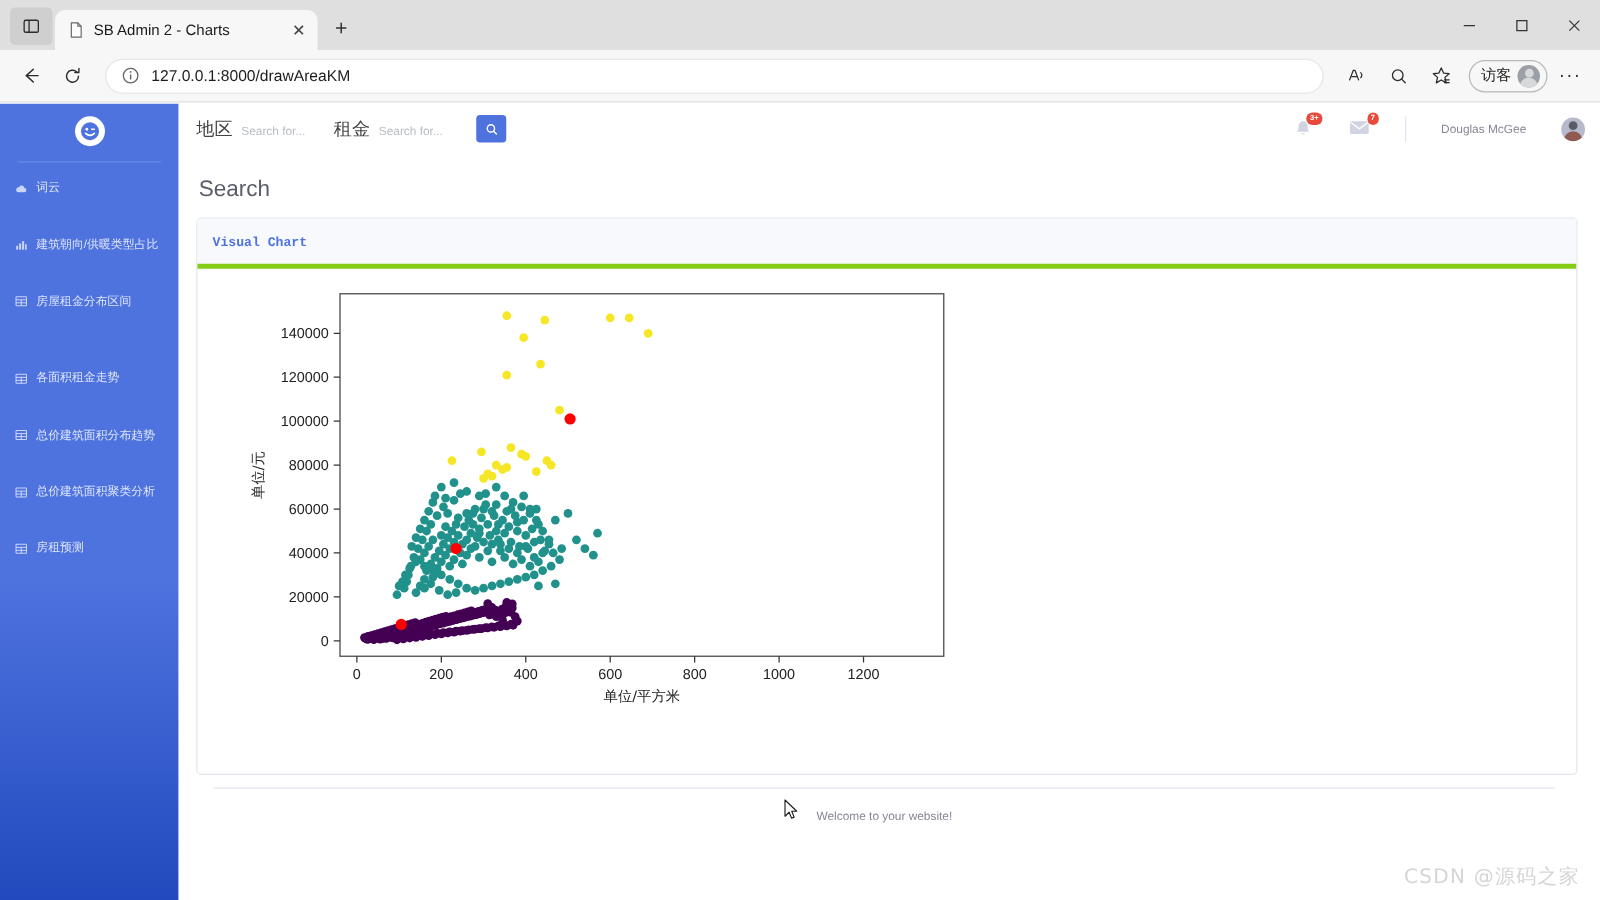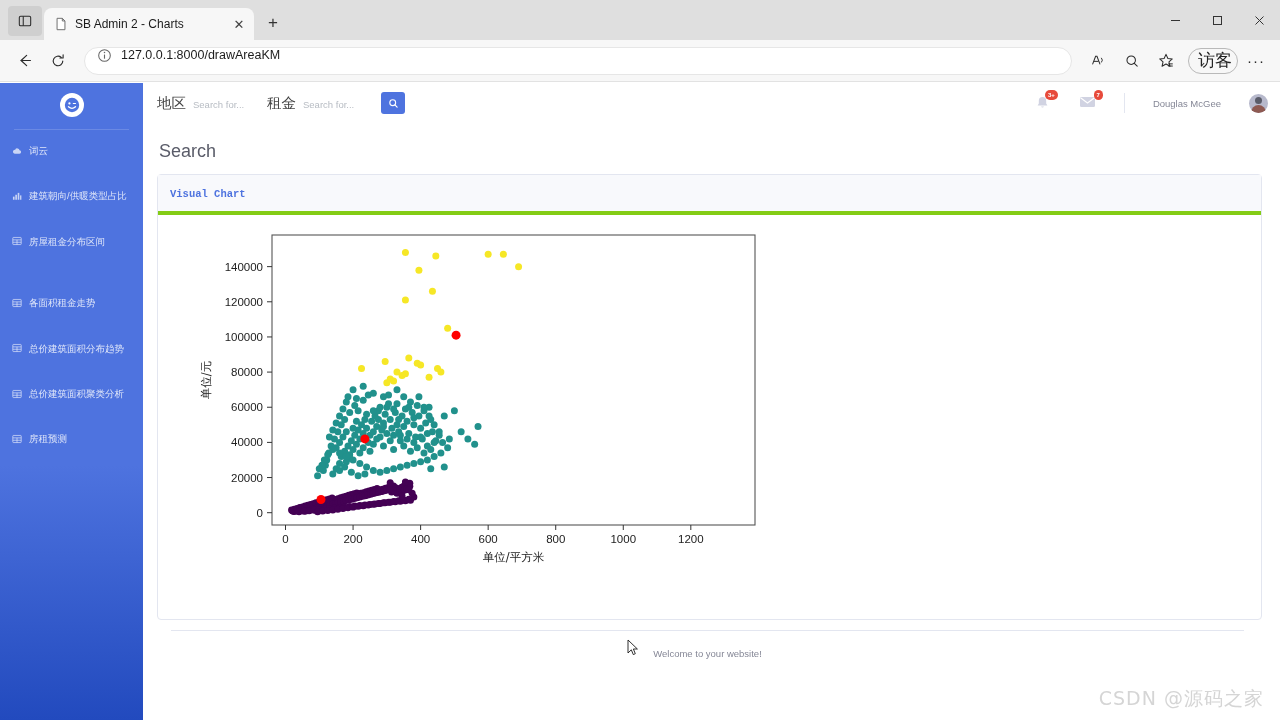--- a/index.html
+++ b/index.html
@@ -35,28 +35,28 @@
   .winctrl { width: 42px; height: 40px; display:flex; align-items:center; justify-content:center; color:#333; font-size:12px;}
 
   .toolbar {
     height: 42px; background: #f7f7f7; display: flex; align-items: center;
     padding: 0 8px; gap: 2px; border-bottom: 1px solid #e2e2e2;
   }
   .tb-btn { width: 32px; height: 32px; display:flex;align-items:center;justify-content:center;
             border-radius: 4px; color: #2b2b2b; }
   .urlbar {
     flex: 1 1 auto; height: 28px; background: #ffffff; border-radius: 14px;
-    display: flex; align-items: flex-start; padding: 0 12px; gap: 9px;
+    display: flex; align-items: center; padding: 0 12px; gap: 9px;
     margin: 0 8px; font-size: 12.5px; color: #1c1c1c; border:1px solid #e6e6e6;
   }
   .urlbar .info-ico { width:15px;height:15px;flex:0 0 15px;color:#555; }
   .profile-pill {
     height: 26px; border: 1px solid #b9b9b9; border-radius: 14px;
     display: flex; align-items: center; gap: 5px; padding: 0 5px 0 9px;
-    font-size: 17px; color: #222; margin-left: 4px; flex-direction: column;
+    font-size: 12px; color: #222; margin-left: 4px;
   }
   .avatar-sm { width: 18px; height: 18px; border-radius: 50%; background:#9aa0a6; position:relative; overflow:hidden;}
   .avatar-sm::before{content:'';position:absolute;width:7px;height:7px;border-radius:50%;background:#d6d8da;top:3px;left:5.5px;}
   .avatar-sm::after{content:'';position:absolute;width:14px;height:8px;border-radius:7px 7px 0 0;background:#d6d8da;bottom:0px;left:2px;}
 
   
   #app { position: absolute; top: 83px; left: 0; width: 1280px; height: 637px; display: flex; background:#fff;}
 
   .sidebar {
     width: 143px; background: linear-gradient(180deg,#4e73df 0%,#4e73df 60%,#224abe 100%);
@@ -114,21 +114,21 @@
   .card-body { padding: 12px; }
 
   .chart-wrap { position: relative; width: 100%; height: 380px; }
   .chart-svg { display:block; }
 
   .footer {
     height: 46px; background:#fff; display:flex; align-items:center; justify-content:center;
     font-size: 9.5px; color:#858796; border-top:1px solid #e3e6f0; margin: 10px 18px 0 14px;
   }
   .watermark {
-    position:absolute; right: 16px; bottom: 8px; font-size: 19px;
+    position:absolute; right: 16px; bottom: 8px; font-size: 16px;
     color: #d5d5d5; letter-spacing: 1px; font-family:"DejaVu Sans", sans-serif;
     pointer-events:none; white-space:nowrap;
   }
   .cursor-arrow { position:absolute; left: 457px; top: 412px; width:12px; height:18px; }
 </style>
 </head>
 <body>
 
 <div id="browser">
 

